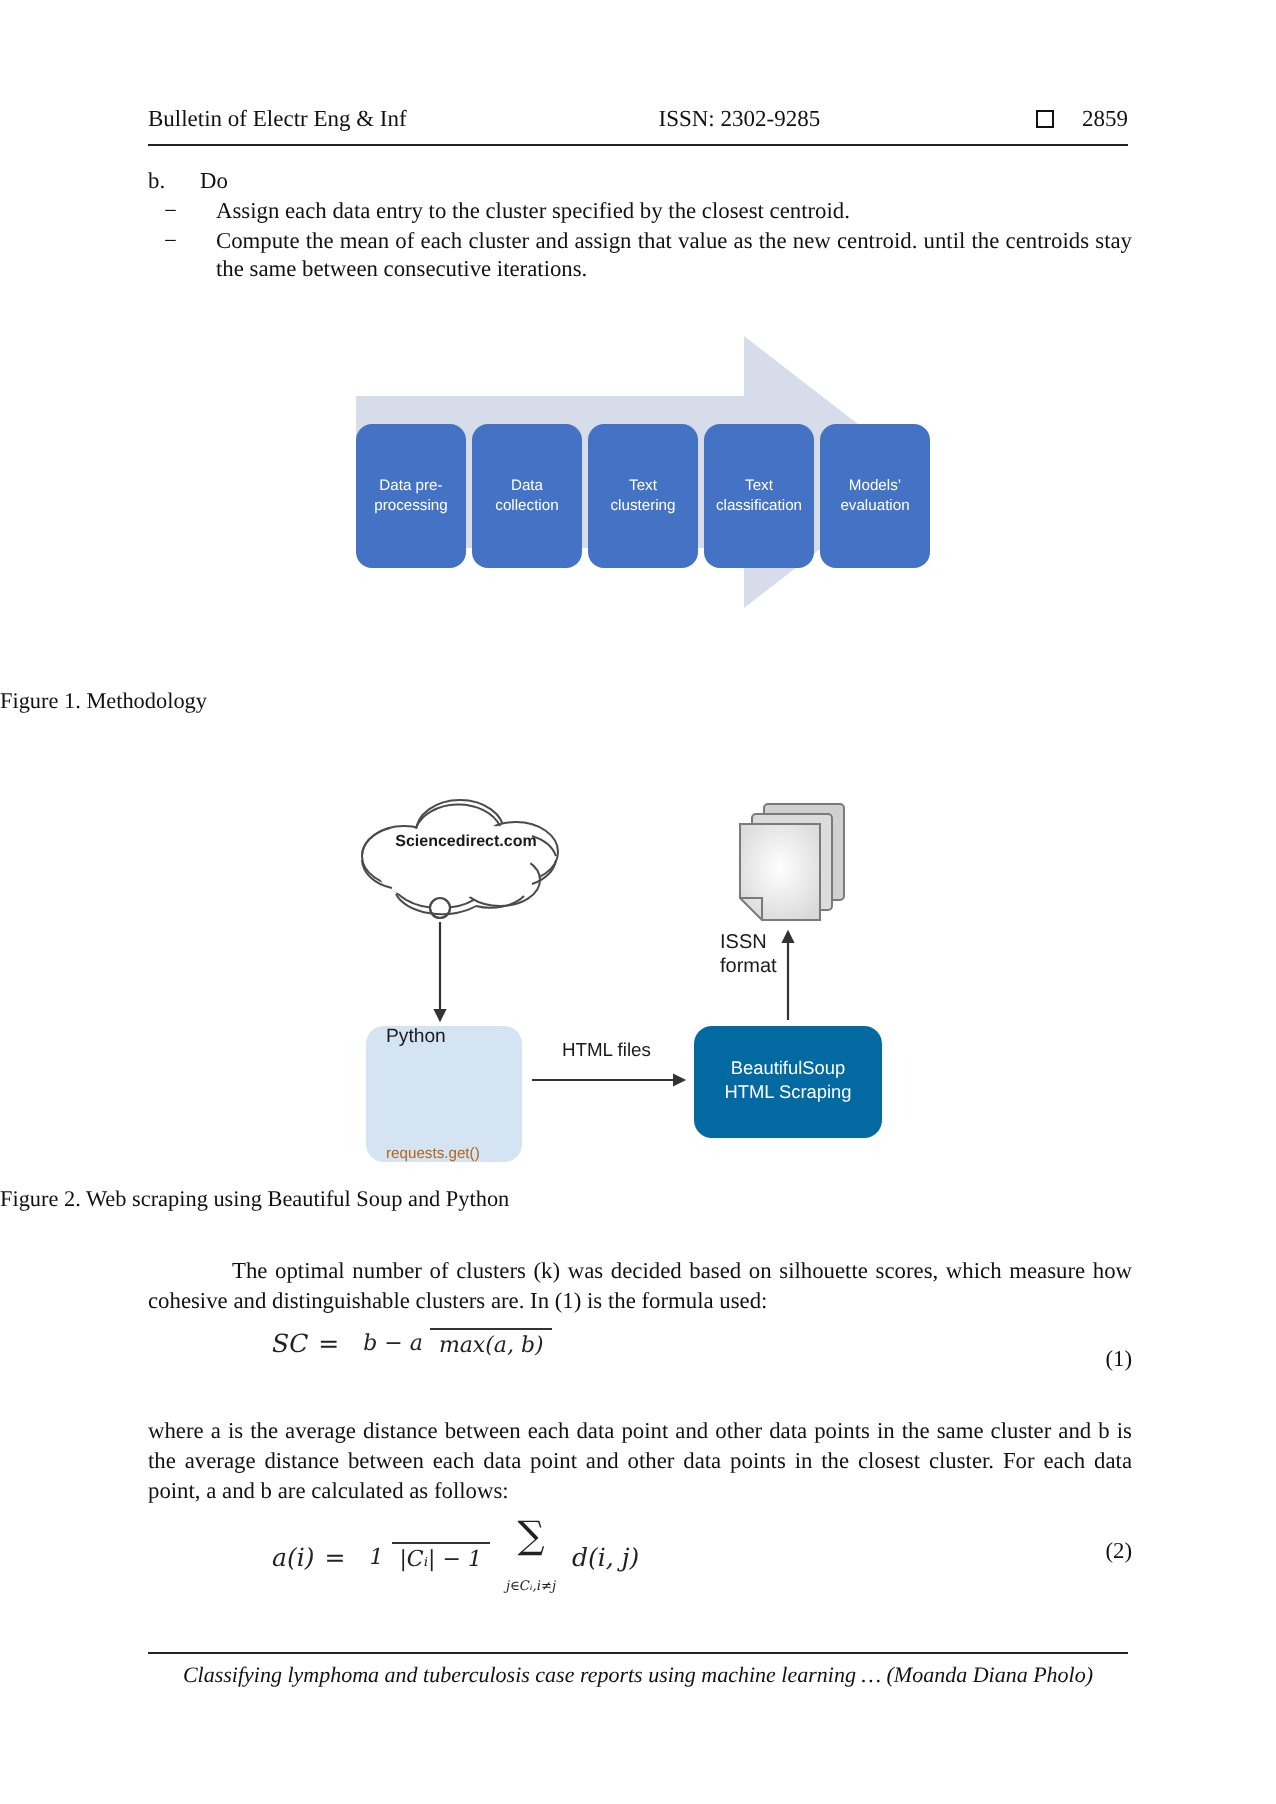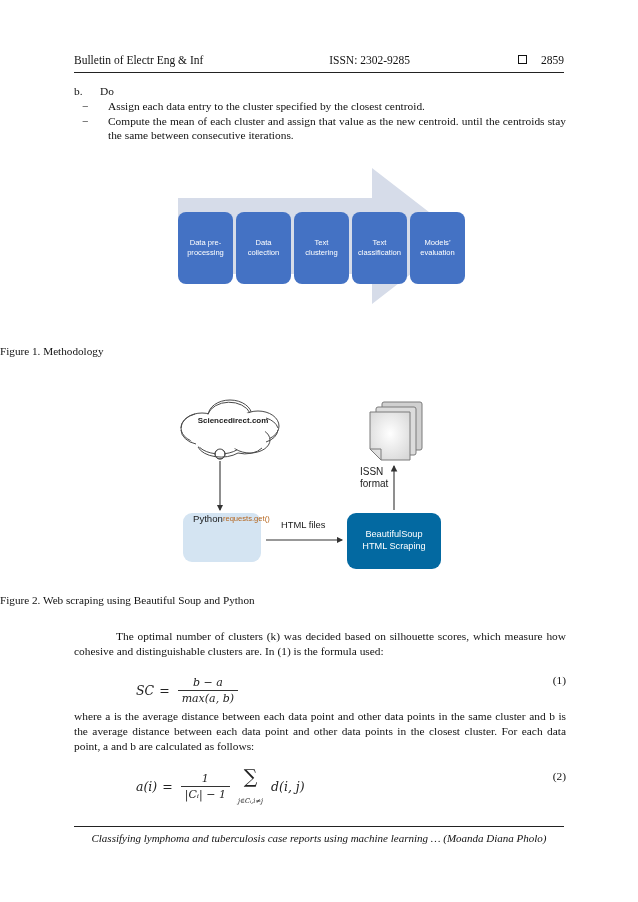--- a/index.html
+++ b/index.html
@@ -156,25 +156,26 @@
     top: 131px;
     font-family: "Liberation Sans", "DejaVu Sans", sans-serif;
     font-size: 9.4px;
     color: #1a1a1a;
   }
   .pybox {
     position: absolute;
     left: 33px;
     top: 125px;
     width: 78px;
-    height: 49px;
+    height: 68px;
     border-radius: 9px;
     background: #D4E4F2;
     font-family: "Liberation Sans", "DejaVu Sans", sans-serif;
     display: flex;
+    flex-direction: column;
     justify-content: space-between;
     padding-left: 10px;
     box-sizing: border-box;
   }
   .pybox .l1 { font-size: 9.6px; color: #1b1b1b; }
   .pybox .l2 { font-size: 7.6px; color: #b5651d; margin-top: 1px; }
   .bsbox {
     position: absolute;
     left: 197px;
     top: 125px;
@@ -214,23 +215,23 @@
   }
   .eq-inner {
     position: absolute;
     left: 62px;
     display: flex;
     align-items: center;
     font-size: 12.5px;
   }
   .frac {
     display: inline-flex;
-    flex-direction: column;
-    align-items: center;
-    margin: 12px 3px;
+    flex-direction: row;
+    align-items: center;
+    margin: 0 3px;
   }
   .frac .num { padding: 0 4px 1px 4px; font-size: 11px; }
   .frac .den { padding: 1px 4px 0 4px; border-top: 1px solid #333; font-size: 11px; }
   .eq-num {
     position: absolute;
     right: 0;
     font-style: normal;
     font-family: "Liberation Serif", serif;
     font-size: 11.4px;
     color: #111;

